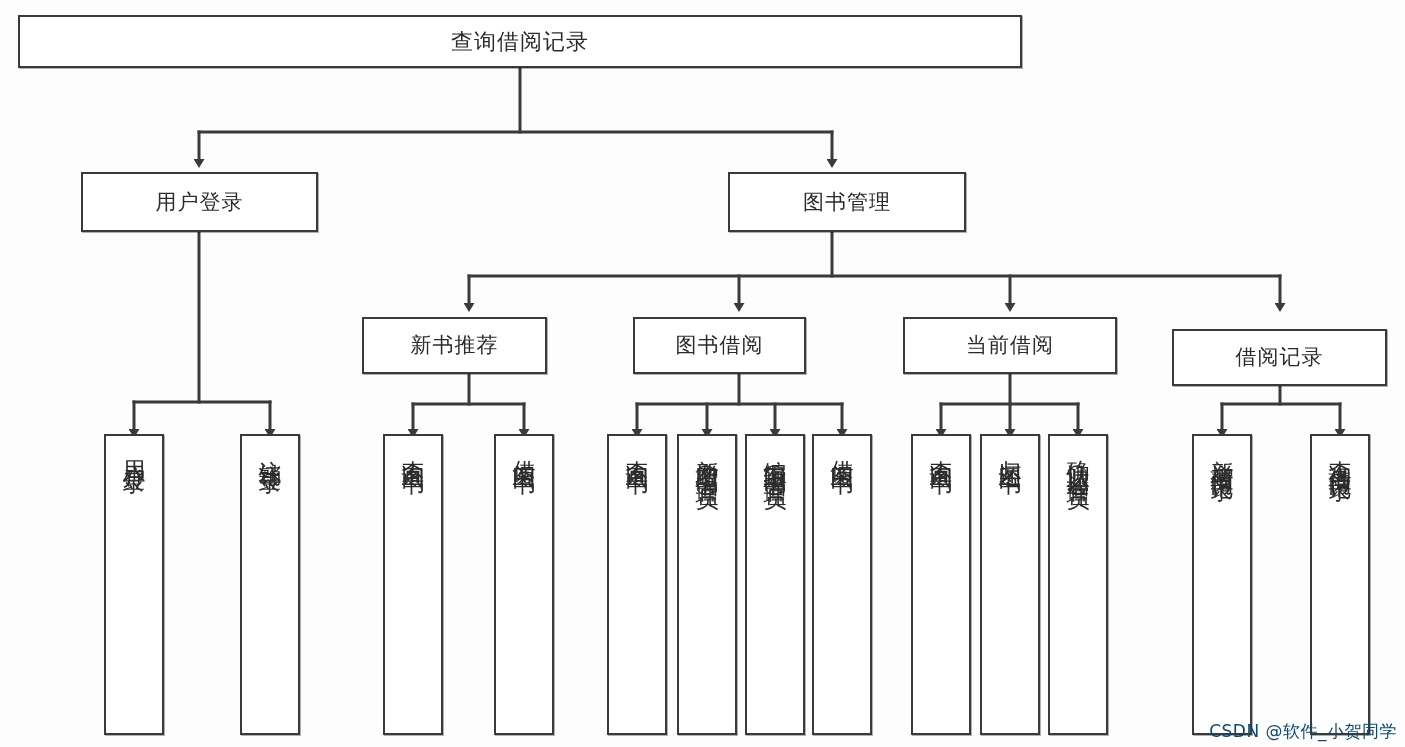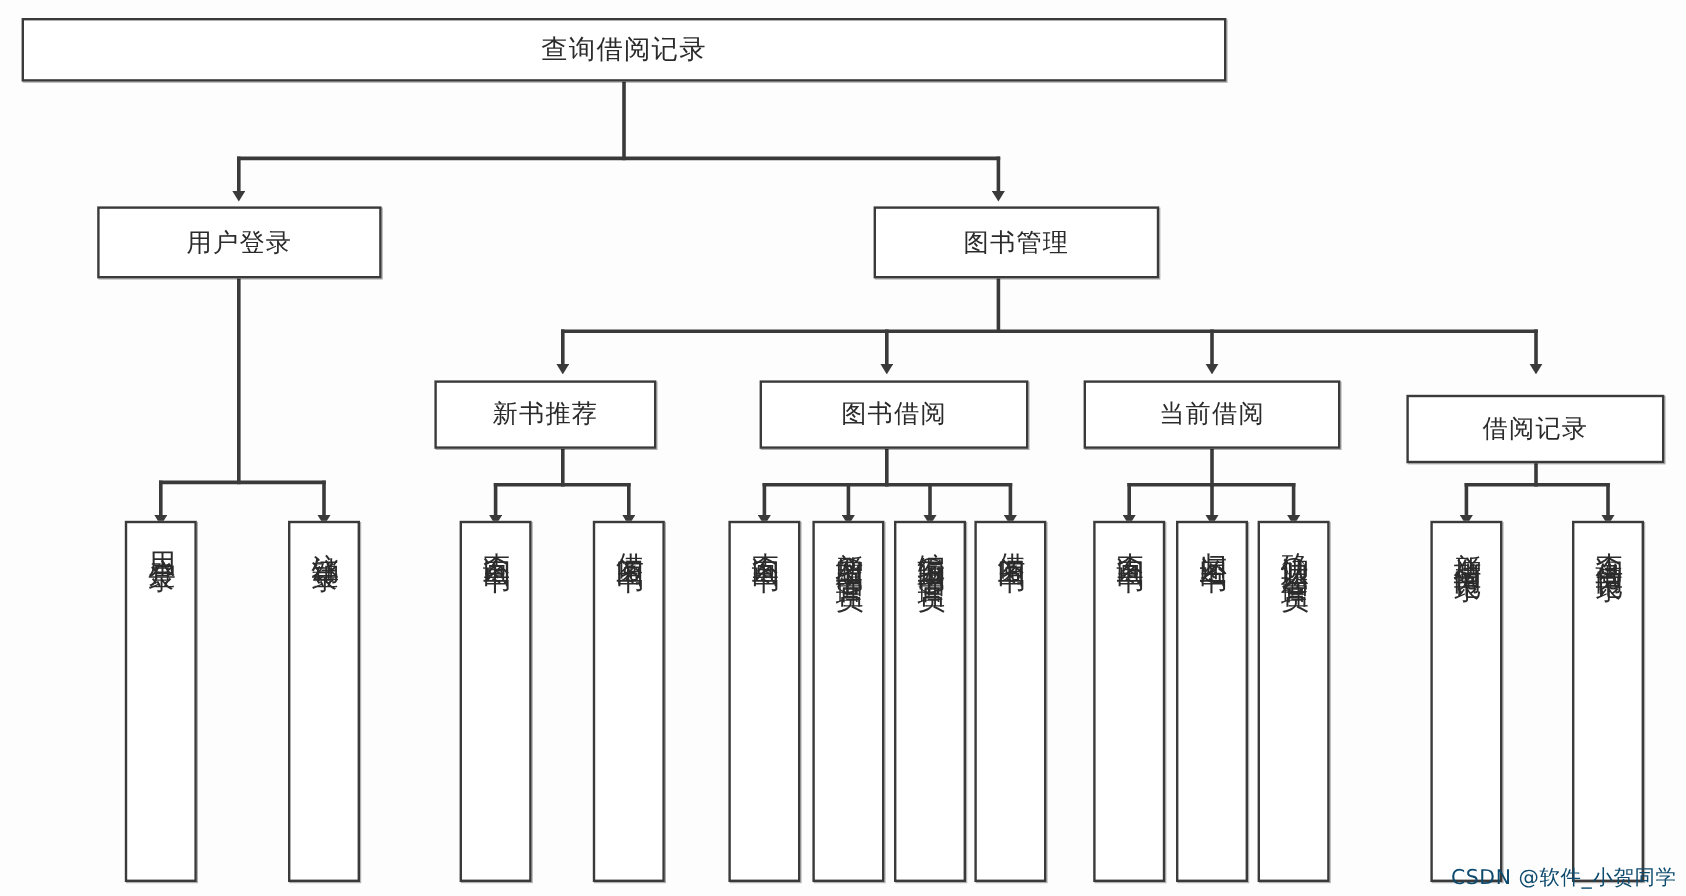--- a/index.html
+++ b/index.html
@@ -139,21 +139,21 @@
   </div>
 
   <div class="node horiz" style="left:712px; top:172px; width:238px; height:60px;margin-left:16px;">
     <span class="label">图书管理</span>
   </div>
 
   <div class="node horiz" style="left:362px; top:317px; width:185px; height:57px;">
     <span class="label">新书推荐</span>
   </div>
 
-  <div class="node horiz" style="left:633px; top:317px; width:224px; height:57px;">
+  <div class="node horiz" style="left:633px; top:317px; width:173px; height:57px;">
     <span class="label">图书借阅</span>
   </div>
 
   <div class="node horiz" style="left:903px; top:317px; width:214px; height:57px;justify-content:center;">
     <span class="label">当前借阅</span>
   </div>
 
   <div class="node horiz" style="left:1172px; top:317px; width:215px; height:57px;margin-top:12px;">
     <span class="label">借阅记录</span>
   </div>

